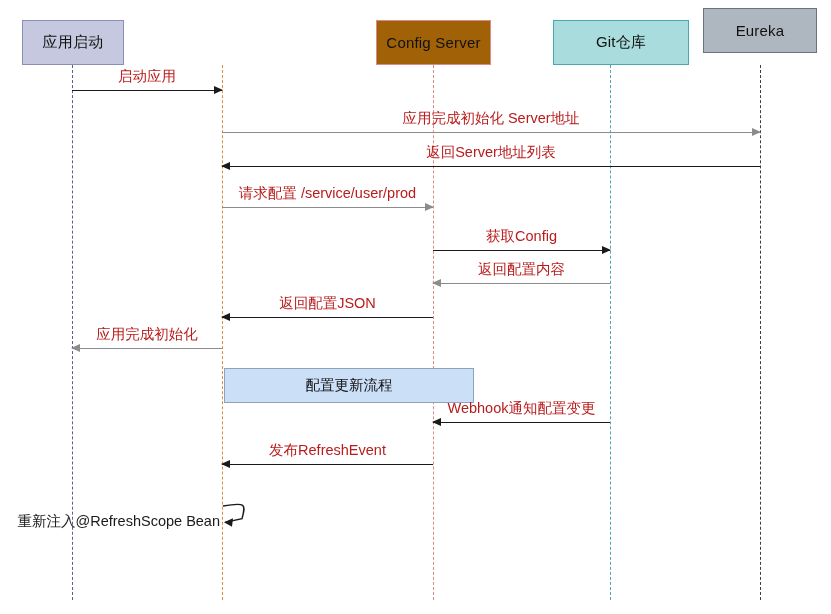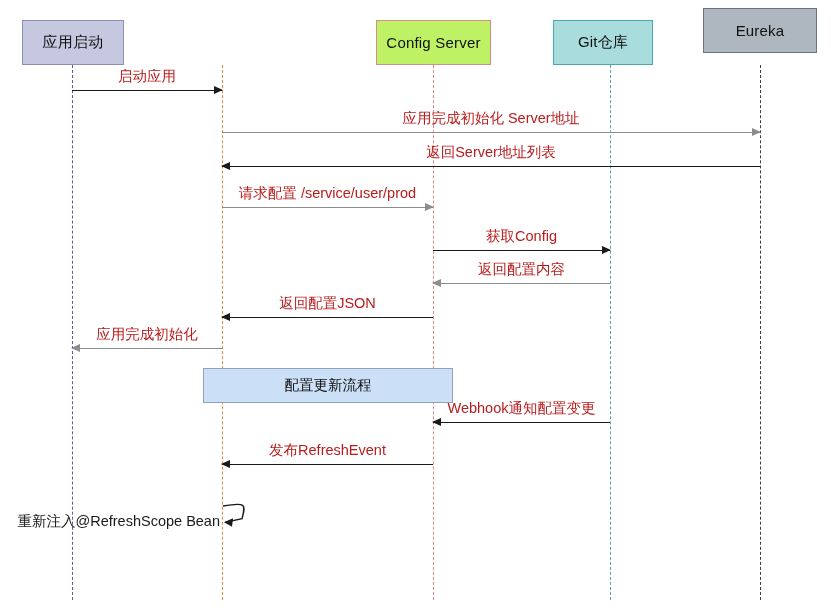--- a/index.html
+++ b/index.html
@@ -28,38 +28,38 @@
       font-size:14.5px;color:#b91c1c;white-space:nowrap;}
 
   
   .selfmsg{position:absolute;}
   .selfmsg .lbl{position:absolute;font-size:14.5px;color:#1a1a1a;
       white-space:nowrap;right:100%;margin-right:2px;top:12px;}
 
   
   .note{position:absolute;box-sizing:border-box;
       display:flex;align-items:center;justify-content:center;
-      font-size:14.5px;color:#111;border-width:1px;border-style:solid;}
+      font-size:14.5px;color:#111;border-width:1px;border-style:solid;margin-left:21px;}
 </style>
 </head>
 <body>
 
 <div id="diagram">
     <div class="lifeline" style="left: 72px; top: 65px; height: 535px; border-left-color: rgb(91, 95, 134);"></div>
     <div class="lifeline" style="left: 222px; top: 65px; height: 535px; border-left-color: rgb(217, 144, 60);"></div>
     <div class="lifeline" style="left: 433px; top: 65px; height: 535px; border-left-color: rgb(217, 138, 138);"></div>
     <div class="lifeline" style="left: 610px; top: 65px; height: 535px; border-left-color: rgb(74, 168, 176);"></div>
     <div class="lifeline" style="left: 760px; top: 65px; height: 535px; border-left-color: rgb(58, 63, 71);"></div>
     <div class="participant" style="left: 22px; top: 20px; width: 102px; height: 45px; background: rgb(197, 200, 222); border-color: rgb(138, 143, 181);">
       <span>应用启动</span>
     </div>
-    <div class="participant" style="left: 376px; top: 20px; width: 115px; height: 45px; background: #bef264; border-color: rgb(217, 138, 138);">
+    <div class="participant" style="left: 376px; top: 20px; width: 115px; height: 45px; background: #a16207; border-color: rgb(217, 138, 138);">
       <span>Config Server</span>
     </div>
-    <div class="participant" style="left: 553px; top: 20px; width: 100px; height: 45px; background: rgb(169, 220, 220); border-color: rgb(74, 168, 176);">
+    <div class="participant" style="left: 553px; top: 20px; width: 136px; height: 45px; background: rgb(169, 220, 220); border-color: rgb(74, 168, 176);">
       <span>Git仓库</span>
     </div>
     <div class="participant" style="left: 703px; top: 8px; width: 114px; height: 45px; background: rgb(174, 182, 192); border-color: rgb(107, 115, 128);">
       <span>Eureka</span>
     </div>
     <div class="note" style="left: 203px; top: 368px; width: 250px; height: 35px; background: rgb(203, 224, 247); border-color: rgb(143, 163, 189);">
       <span>配置更新流程</span>
     </div>
     <div class="msg" style="left: 72px; top: 90px; width: 150px;">
       <div class="line" style="border-top-color: rgb(26, 26, 26);"></div>

